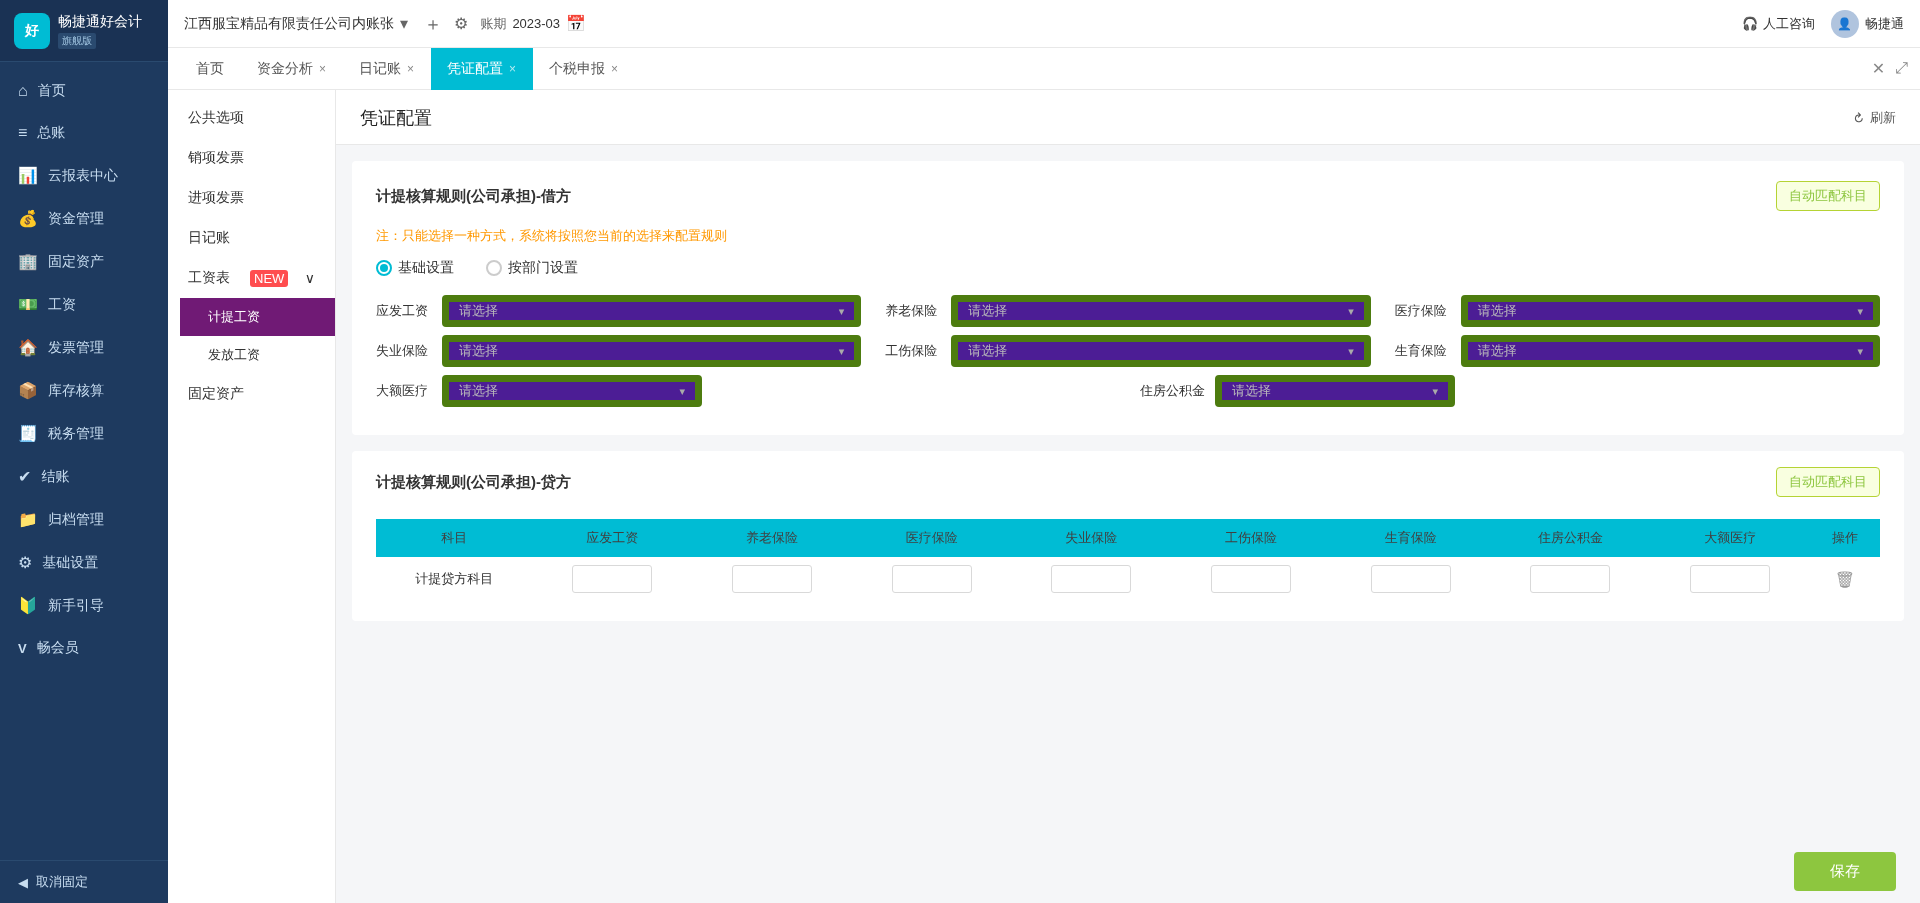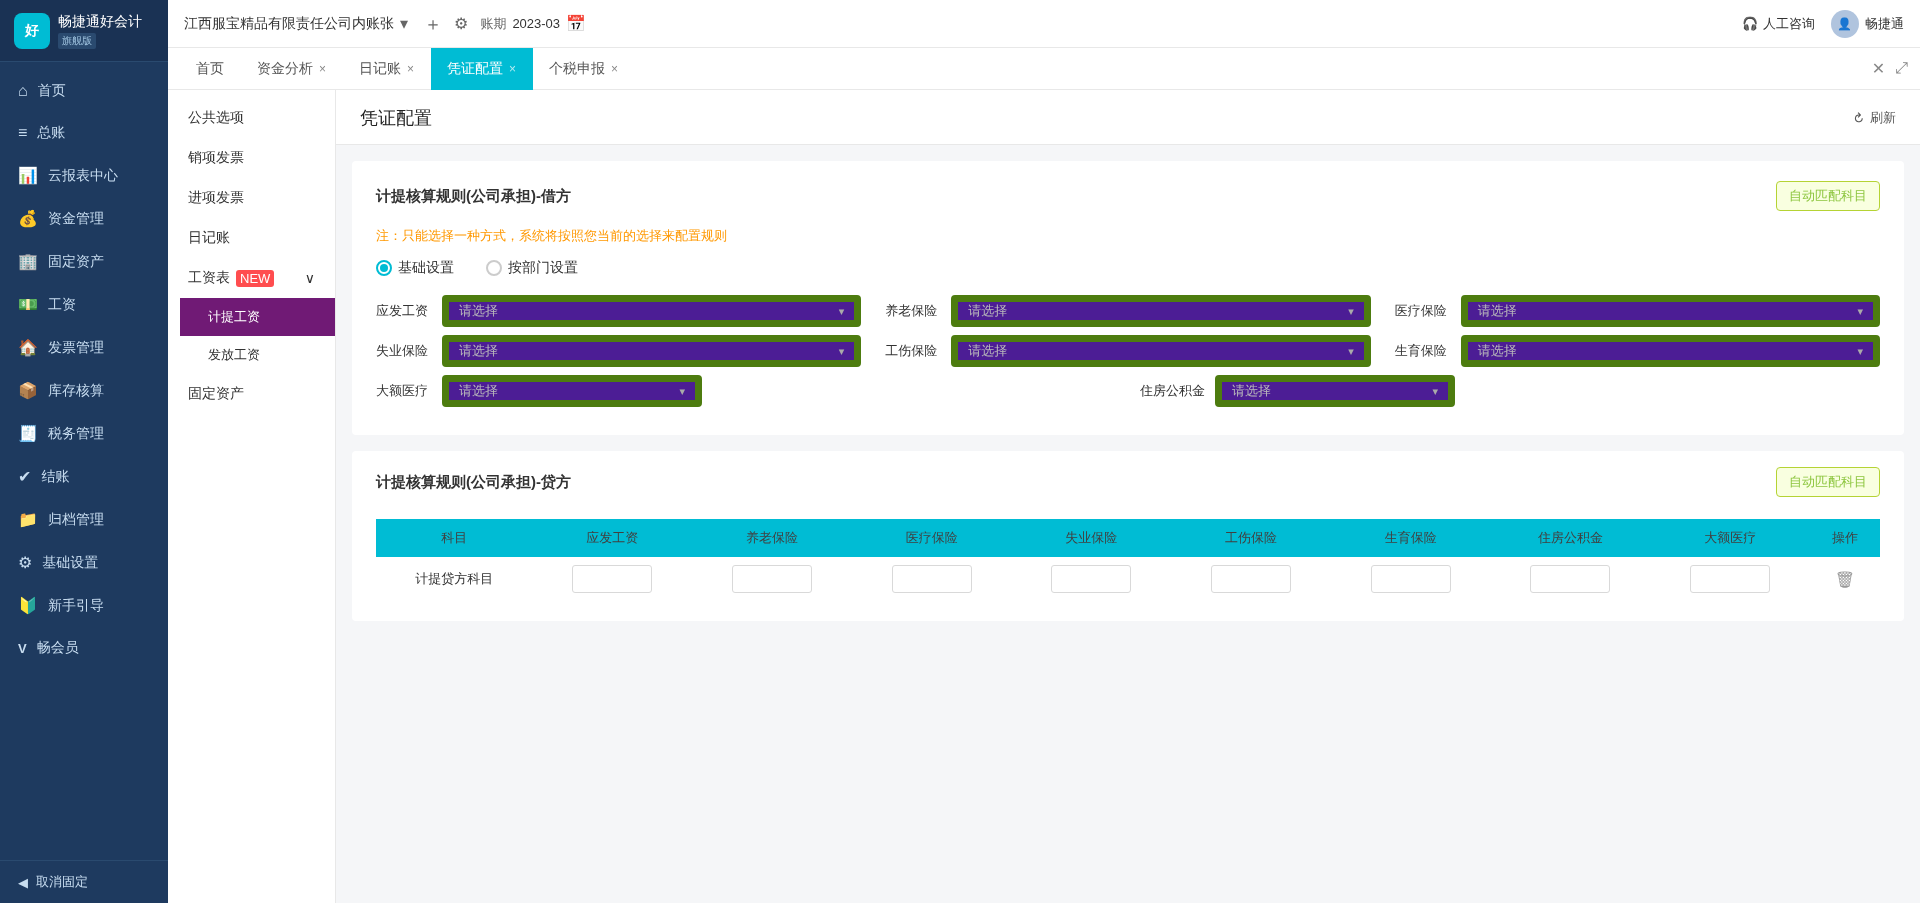--- a/index.html
+++ b/index.html
@@ -591,21 +591,21 @@
       </div>
       <div class="left-nav-item">
         <span>销项发票</span>
       </div>
       <div class="left-nav-item">
         <span>进项发票</span>
       </div>
       <div class="left-nav-item">
         <span>日记账</span>
       </div>
-      <div class="left-nav-item" style="justify-content:flex-end;gap:2px;">
+      <div class="left-nav-item" style="justify-content:flex-end;gap:16px;">
         <span>工资表</span>
         <span class="badge-new">NEW</span>
         <span style="margin-left:auto;">∨</span>
       </div>
       <div class="left-nav-sub">
         <div class="left-nav-item active">
           <span>计提工资</span>
         </div>
         <div class="left-nav-item">
           <span>发放工资</span>
@@ -746,15 +746,18 @@
               <td>
                 <span class="delete-btn">🗑</span>
               </td>
             </tr>
           </tbody>
         </table>
       </div>
 
       <div style="height:60px;"></div>
 
+      <div class="save-bar">
+        <button class="save-btn">保存</button>
+      </div>
     </div>
   </div>
 </div>
 
 </body></html>

